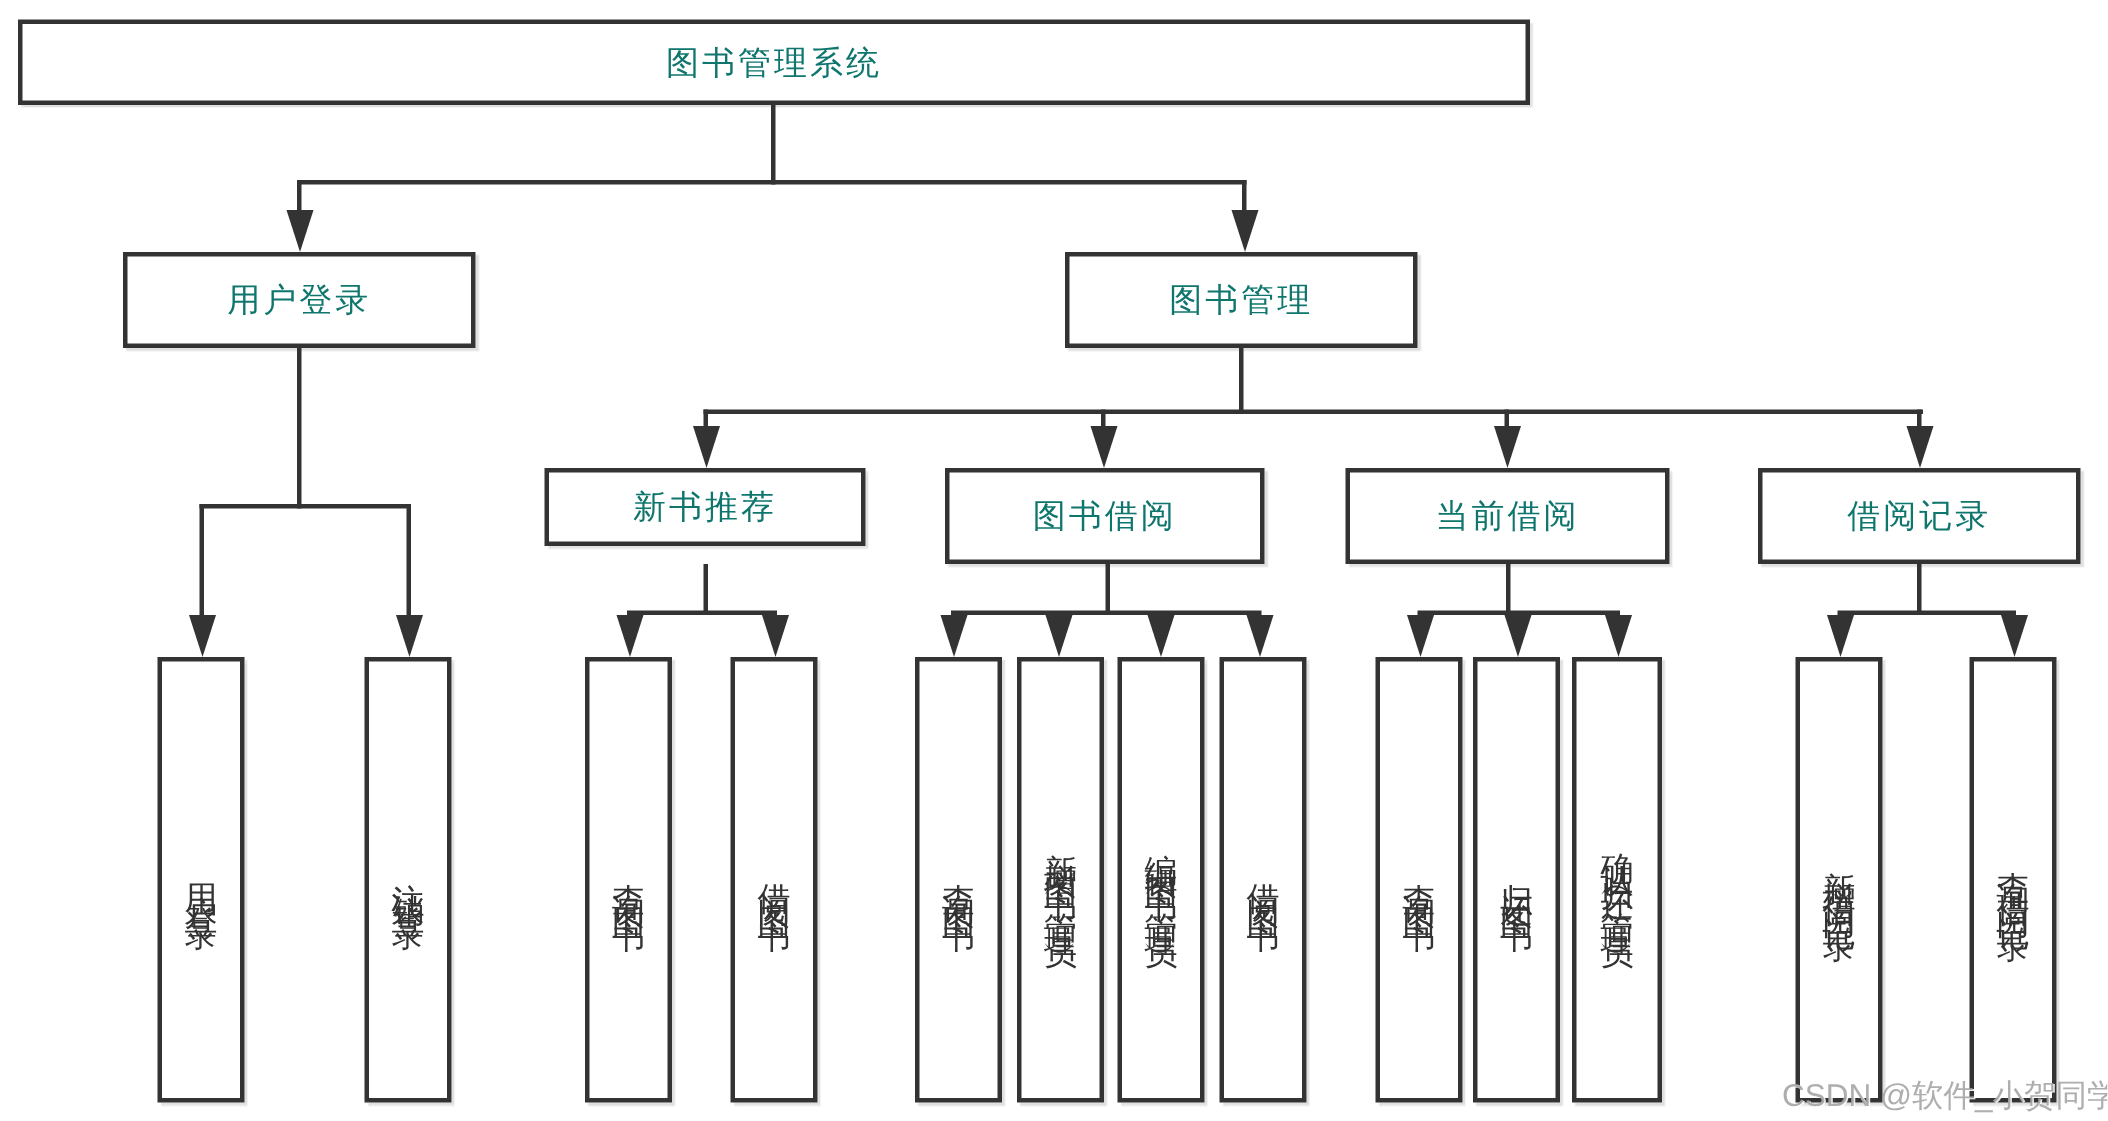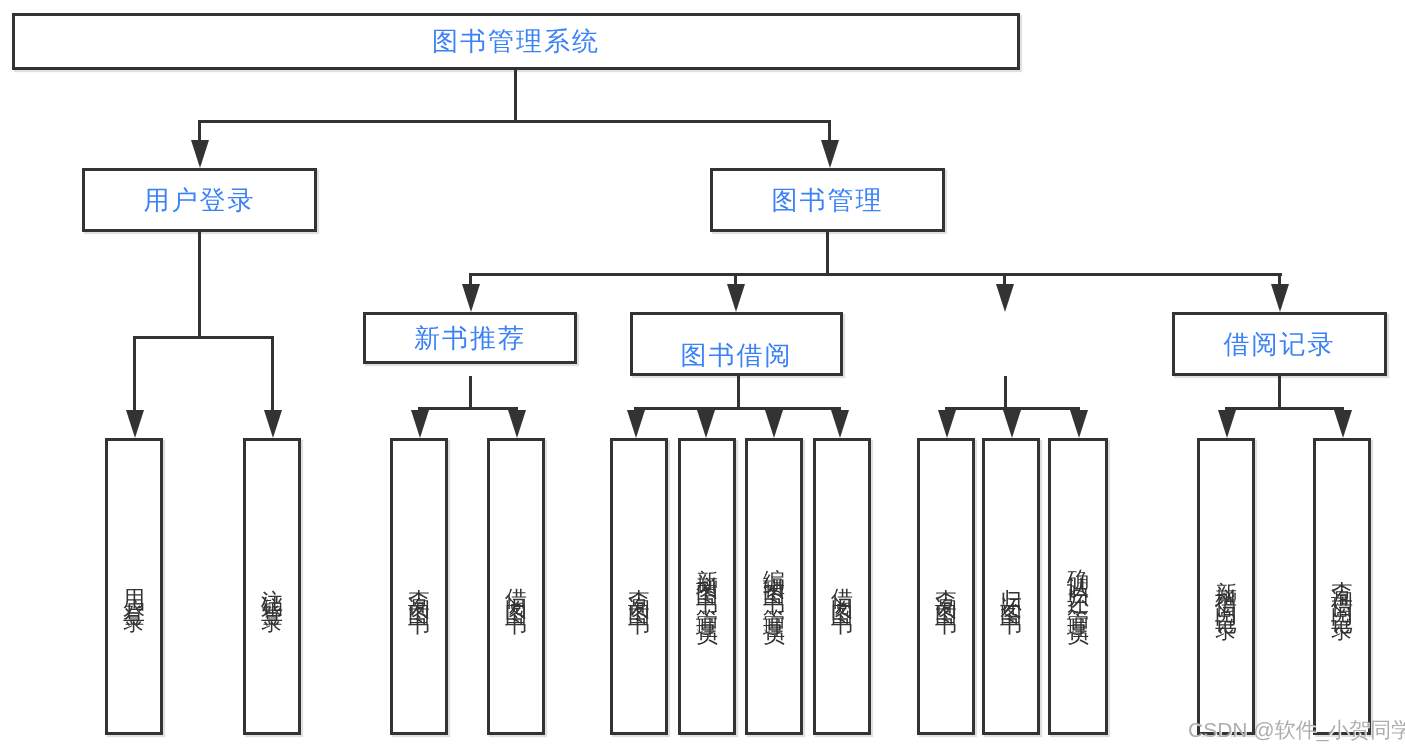--- a/index.html
+++ b/index.html
@@ -15,22 +15,22 @@
     position: absolute;
     box-sizing: border-box;
     border: 3px solid #333333;
     background: #ffffff;
     display: flex;
     align-items: center;
     justify-content: center;
     box-shadow: 2px 2px 1px rgba(0,0,0,0.12);
   }
   .box span {
-    font-size: 26px;
-    color: #3b82f6;
+    font-size: 22px;
+    color: #0f766e;
     letter-spacing: 2px;
     white-space: nowrap;
   }
   .vbox {
     position: absolute;
     box-sizing: border-box;
     top: 438px;
     height: 297px;
     width: 58px;
     border: 3px solid #333333;
@@ -103,22 +103,25 @@
   <div class="vl" style="left:734px; top:273px; width:3px; height:11px;"></div>
   <div class="arr" style="left:727px; top:284px;"></div>
   <div class="vl" style="left:1003px; top:273px; width:3px; height:11px;"></div>
   <div class="arr" style="left:996px; top:284px;"></div>
   <div class="vl" style="left:1278px; top:273px; width:3px; height:11px;"></div>
   <div class="arr" style="left:1271px; top:284px;"></div>
 
   <div class="box" style="left:363px; top:312px; width:214px; height:52px;">
     <span>新书推荐</span>
   </div>
-  <div class="box" style="left:630px; top:312px; width:213px; height:64px;align-items:flex-end;">
+  <div class="box" style="left:630px; top:312px; width:213px; height:64px;">
     <span>图书借阅</span>
+  </div>
+  <div class="box" style="left:897px; top:312px; width:216px; height:64px;">
+    <span>当前借阅</span>
   </div>
   <div class="box" style="left:1172px; top:312px; width:215px; height:64px;">
     <span>借阅记录</span>
   </div>
 
   <div class="vl" style="left:469px; top:376px; width:3px; height:34px;"></div>
   <div class="hl" style="left:418px; top:407px; width:100px; height:3px;"></div>
   <div class="arr" style="left:411px; top:410px;"></div>
   <div class="arr" style="left:508px; top:410px;"></div>
 

